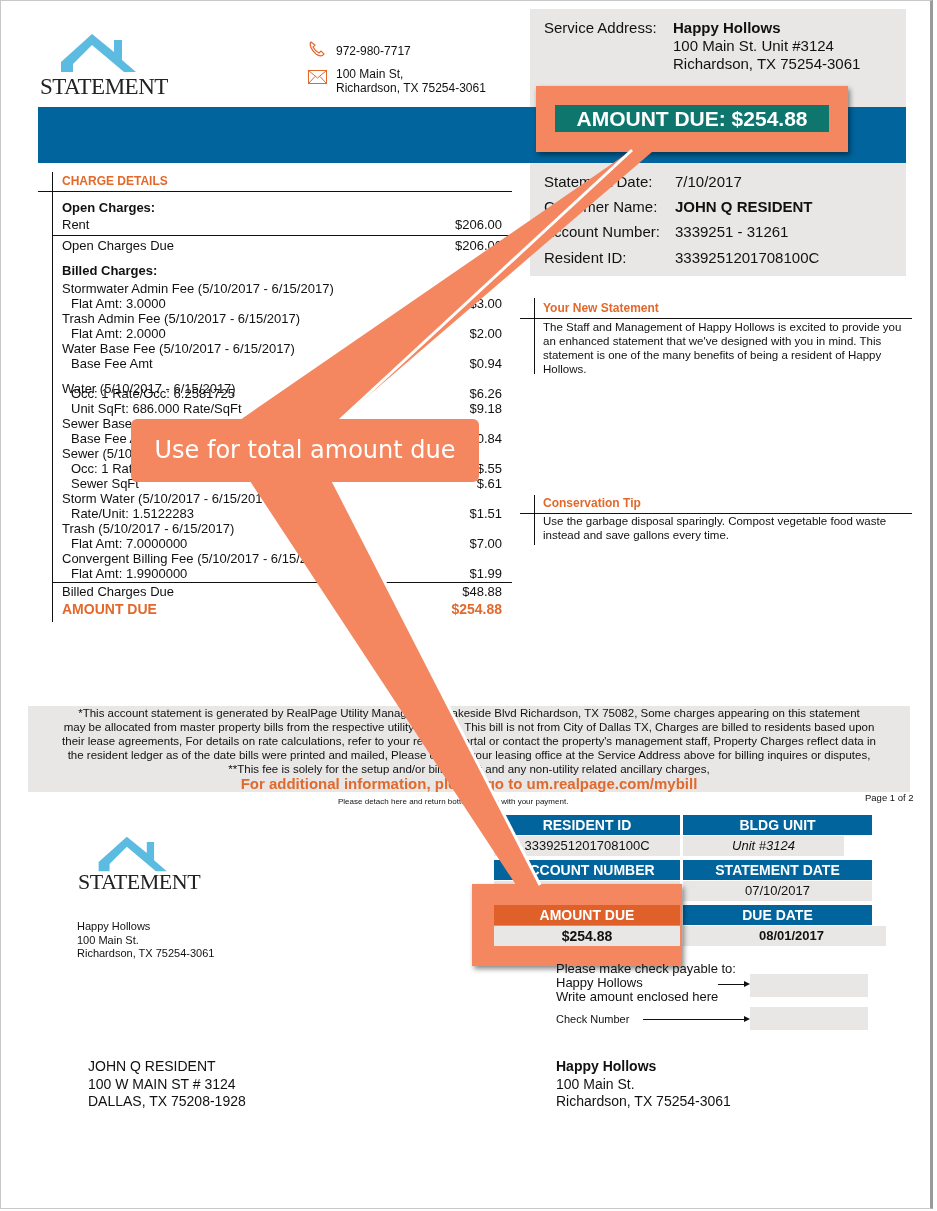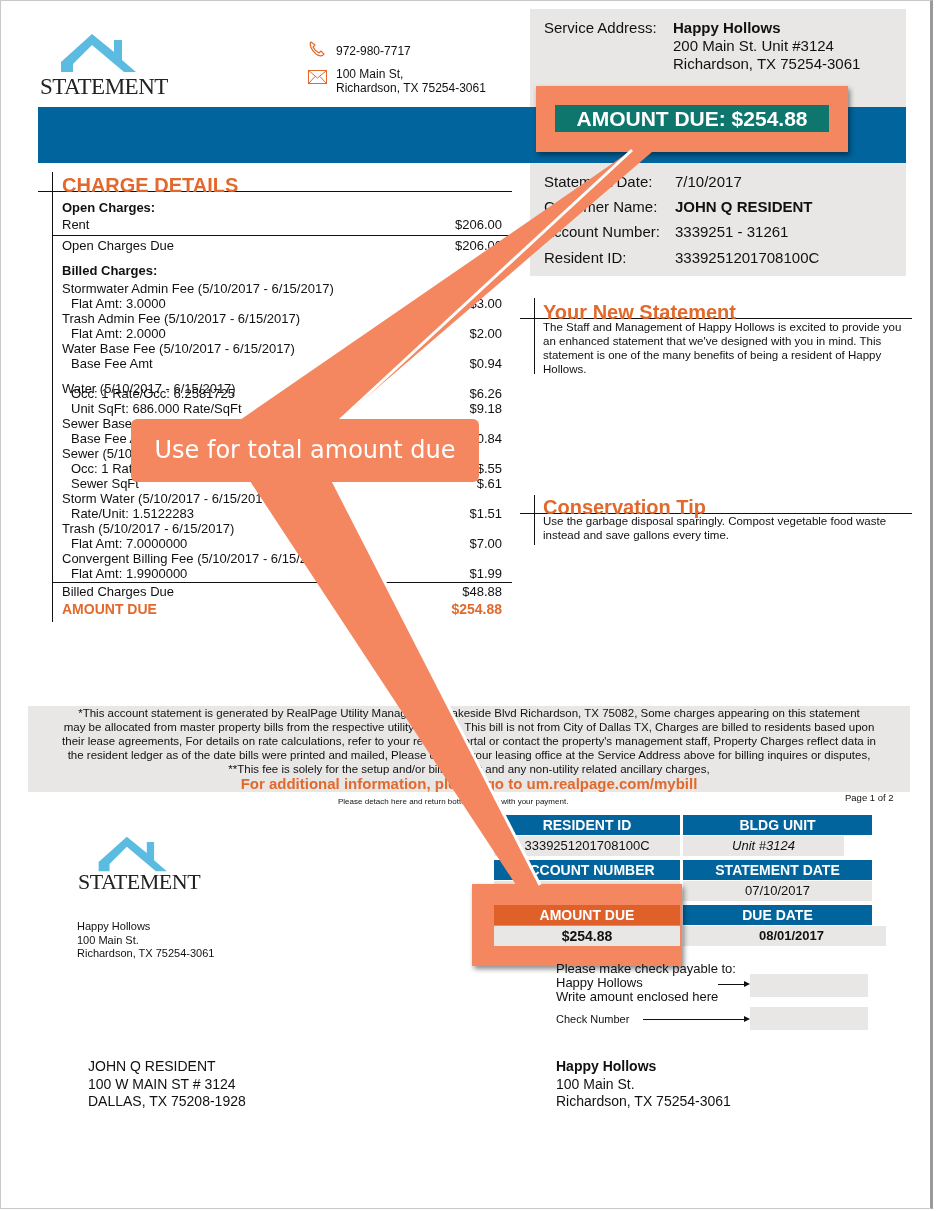--- a/index.html
+++ b/index.html
@@ -10,21 +10,21 @@
   .logo svg{position:absolute;left:16px;top:0;}
   .logo .wordmark{position:absolute;left:0;bottom:0;font-family:"Liberation Serif",serif;font-size:23px;letter-spacing:-0.5px;color:#222;}
   .contact{font-size:12px;line-height:14px;}
   .blue-band{position:absolute;left:38px;top:107px;width:868px;height:56px;background:#01649d;}
   .svc-box{position:absolute;left:530px;top:9px;width:376px;height:98px;background:#e8e7e6;}
   .info-box{position:absolute;left:530px;top:163px;width:376px;height:113px;background:#e8e7e6;}
   .lbl{font-size:15px;}
   .val{font-size:15px;}
   .bold{font-weight:bold;}
   .orange{color:#e2692b;}
-  .section-title{font-weight:bold;font-size:20px;color:#e2692b;}
+  .section-title{font-weight:bold;font-size:12px;color:#e2692b;}
   .row{position:absolute;left:62px;width:440px;font-size:13px;height:15px;line-height:15px;}
   .row .amt{position:absolute;right:0;top:0;}
   .row.indent .desc{padding-left:9px;}
   .hline{position:absolute;height:1px;background:#111;}
   .vline{position:absolute;width:1px;background:#111;}
   .footer{position:absolute;left:28px;top:706px;width:882px;height:86px;background:#e8e7e6;font-size:11.5px;line-height:14px;text-align:center;}
   .footer .link{color:#e2692b;font-weight:bold;font-size:15px;line-height:16px;}
   .th{position:absolute;height:20px;background:#01649d;color:#fff;font-weight:bold;font-size:14px;text-align:center;line-height:20px;}
   .td{position:absolute;height:20px;background:#e8e7e6;font-size:13px;text-align:center;line-height:20px;}
   .field-box{position:absolute;background:#e8e7e6;width:118px;height:23px;}
@@ -57,21 +57,21 @@
 </div>
 <div class="abs contact" style="left:336px;top:67px;">
   <div>100 Main St,</div>
   <div>Richardson, TX 75254-3061</div>
 </div>
 
 <div class="svc-box">
   <div class="abs lbl" style="left:14px;top:10px;">Service Address:</div>
   <div class="abs" style="left:143px;top:10px;font-size:15px;line-height:18px;">
     <div class="bold">Happy Hollows</div>
-    <div>200 Main St. Unit #3124</div>
+    <div>100 Main St. Unit #3124</div>
     <div>Richardson, TX 75254-3061</div>
   </div>
 </div>
 
 <div class="blue-band"></div>
 
 <div class="abs callout" style="left:536px;top:86px;width:312px;height:66px;"></div>
 <div class="abs" style="left:555px;top:105px;width:274px;height:27px;background:#0f766e;color:#fff;font-weight:bold;font-size:21px;line-height:27px;text-align:center;">AMOUNT DUE: $254.88</div>
 
 <div class="info-box">
@@ -135,21 +135,21 @@
 
 <div class="footer">
   <div>*This account statement is generated by RealPage Utility Management, Lakeside Blvd Richardson, TX 75082, Some charges appearing on this statement</div>
   <div>may be allocated from master property bills from the respective utility provider. This bill is not from City of Dallas TX, Charges are billed to residents based upon</div>
   <div>their lease agreements, For details on rate calculations, refer to your resident portal or contact the property's management staff, Property Charges reflect data in</div>
   <div>the resident ledger as of the date bills were printed and mailed, Please contact your leasing office at the Service Address above for billing inquires or disputes,</div>
   <div>**This fee is solely for the setup and/or billing cost and any non-utility related ancillary charges,</div>
   <div class="link">For additional information, please go to um.realpage.com/mybill</div>
 </div>
 <div class="abs" style="left:338px;top:797px;font-size:8px;">Please detach here and return bottom portion with your payment.</div>
-<div class="abs" style="left:832px;top:792px;font-size:9.5px;padding-left:13px;">Page 1 of 2</div>
+<div class="abs" style="left:852px;top:792px;font-size:9.5px;padding-left:13px;">Page 1 of 2</div>
 
 <div class="logo" style="left:78px;top:833px;width:130px;height:62px;">
   <svg width="90" height="40" viewBox="0 0 90 44" style="left:12px;">
     <polygon points="5,32 36,4 58,22 58,10 66,10 66,30 80,42 68,42 36,15 17,34 17,42 5,42" fill="#5bbbe0"></polygon>
   </svg>
   <span class="wordmark" style="font-size:22px;">STATEMENT</span>
 </div>
 <div class="abs small" style="left:77px;top:920px;font-size:11px;line-height:13.5px;">
   <div>Happy Hollows</div>
   <div>100 Main St.</div>

